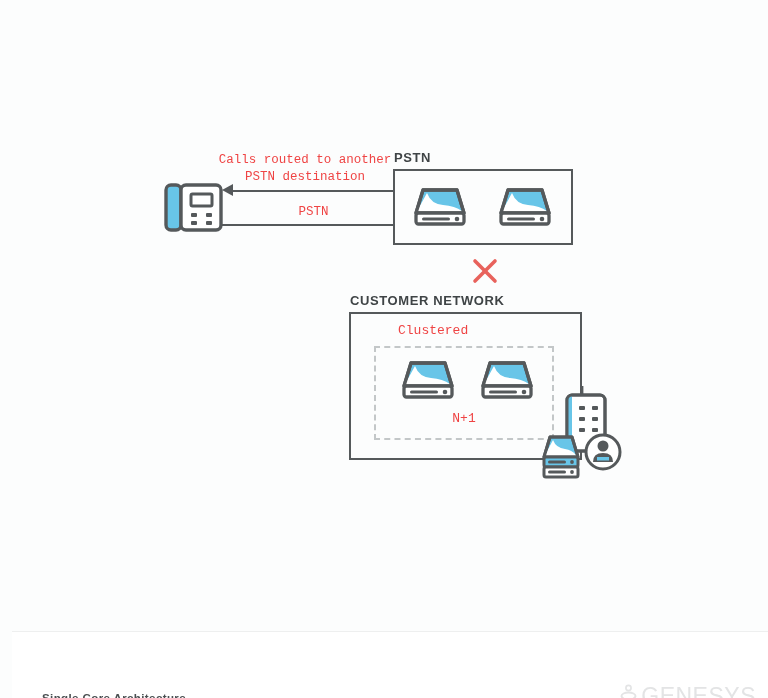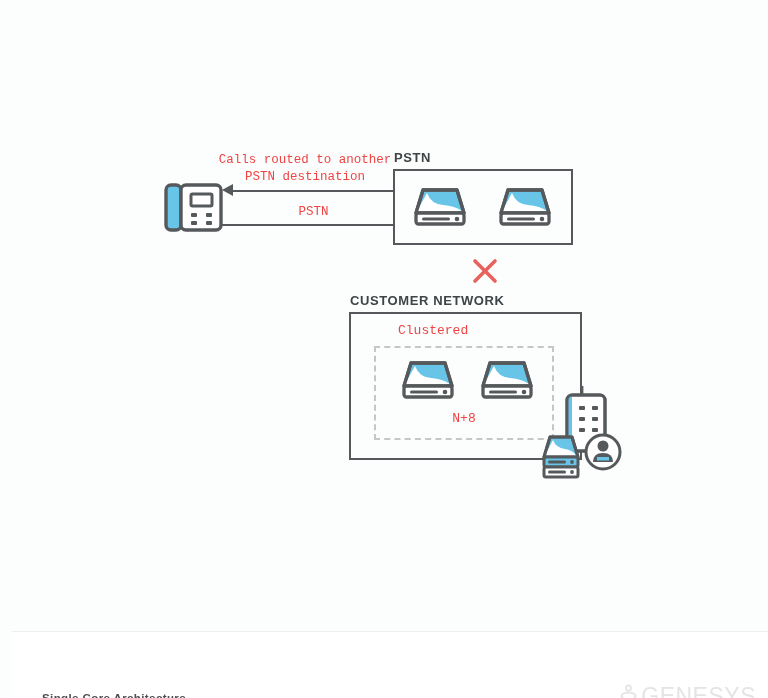--- a/index.html
+++ b/index.html
@@ -201,21 +201,21 @@
       <svg width="58" height="42" viewBox="0 0 58 42" aria-hidden="true">
         <path d="M12 4 L46 4 L53 27 L5 27 Z" fill="#68c5e8" stroke="#55595b" stroke-width="3.3" stroke-linejoin="round"></path>
         <path d="M16 7 Q20 18 32 19 Q44 20 51 25 L53 27 L5 27 Z" fill="#ffffff" stroke="none"></path>
         <path d="M12 4 L46 4 L53 27 L5 27 Z" fill="none" stroke="#55595b" stroke-width="3.3" stroke-linejoin="round"></path>
         <rect x="5" y="27" width="48" height="11" rx="2.5" ry="2.5" fill="#ffffff" stroke="#55595b" stroke-width="3.3"></rect>
         <rect x="11" y="31.5" width="28" height="3" rx="1.5" fill="#55595b"></rect>
         <circle cx="46" cy="33" r="2.3" fill="#55595b"></circle>
       </svg>
     </div>
 
-    <div class="lbl center" style="left:404px; top:411px; width:120px; font-size:13px;">N+8</div>
+    <div class="lbl center" style="left:404px; top:411px; width:120px; font-size:13px;">N+1</div>
 
     <div style="position:absolute; left:536px; top:386px; width:92px; height:104px;">
       <svg width="92" height="104" viewBox="0 0 92 104" aria-hidden="true">
 
         <line x1="46" y1="0" x2="46" y2="9" stroke="#55595b" stroke-width="2.8"></line>
 
         <rect x="31" y="9" width="38" height="56" rx="5" ry="5" fill="#ffffff" stroke="#55595b" stroke-width="3"></rect>
         <path d="M36 9 L36 65 L31 65 L31 14 Q31 9 36 9 Z" fill="#68c5e8"></path>
         <rect x="31" y="9" width="38" height="56" rx="5" ry="5" fill="none" stroke="#55595b" stroke-width="3"></rect>
 

